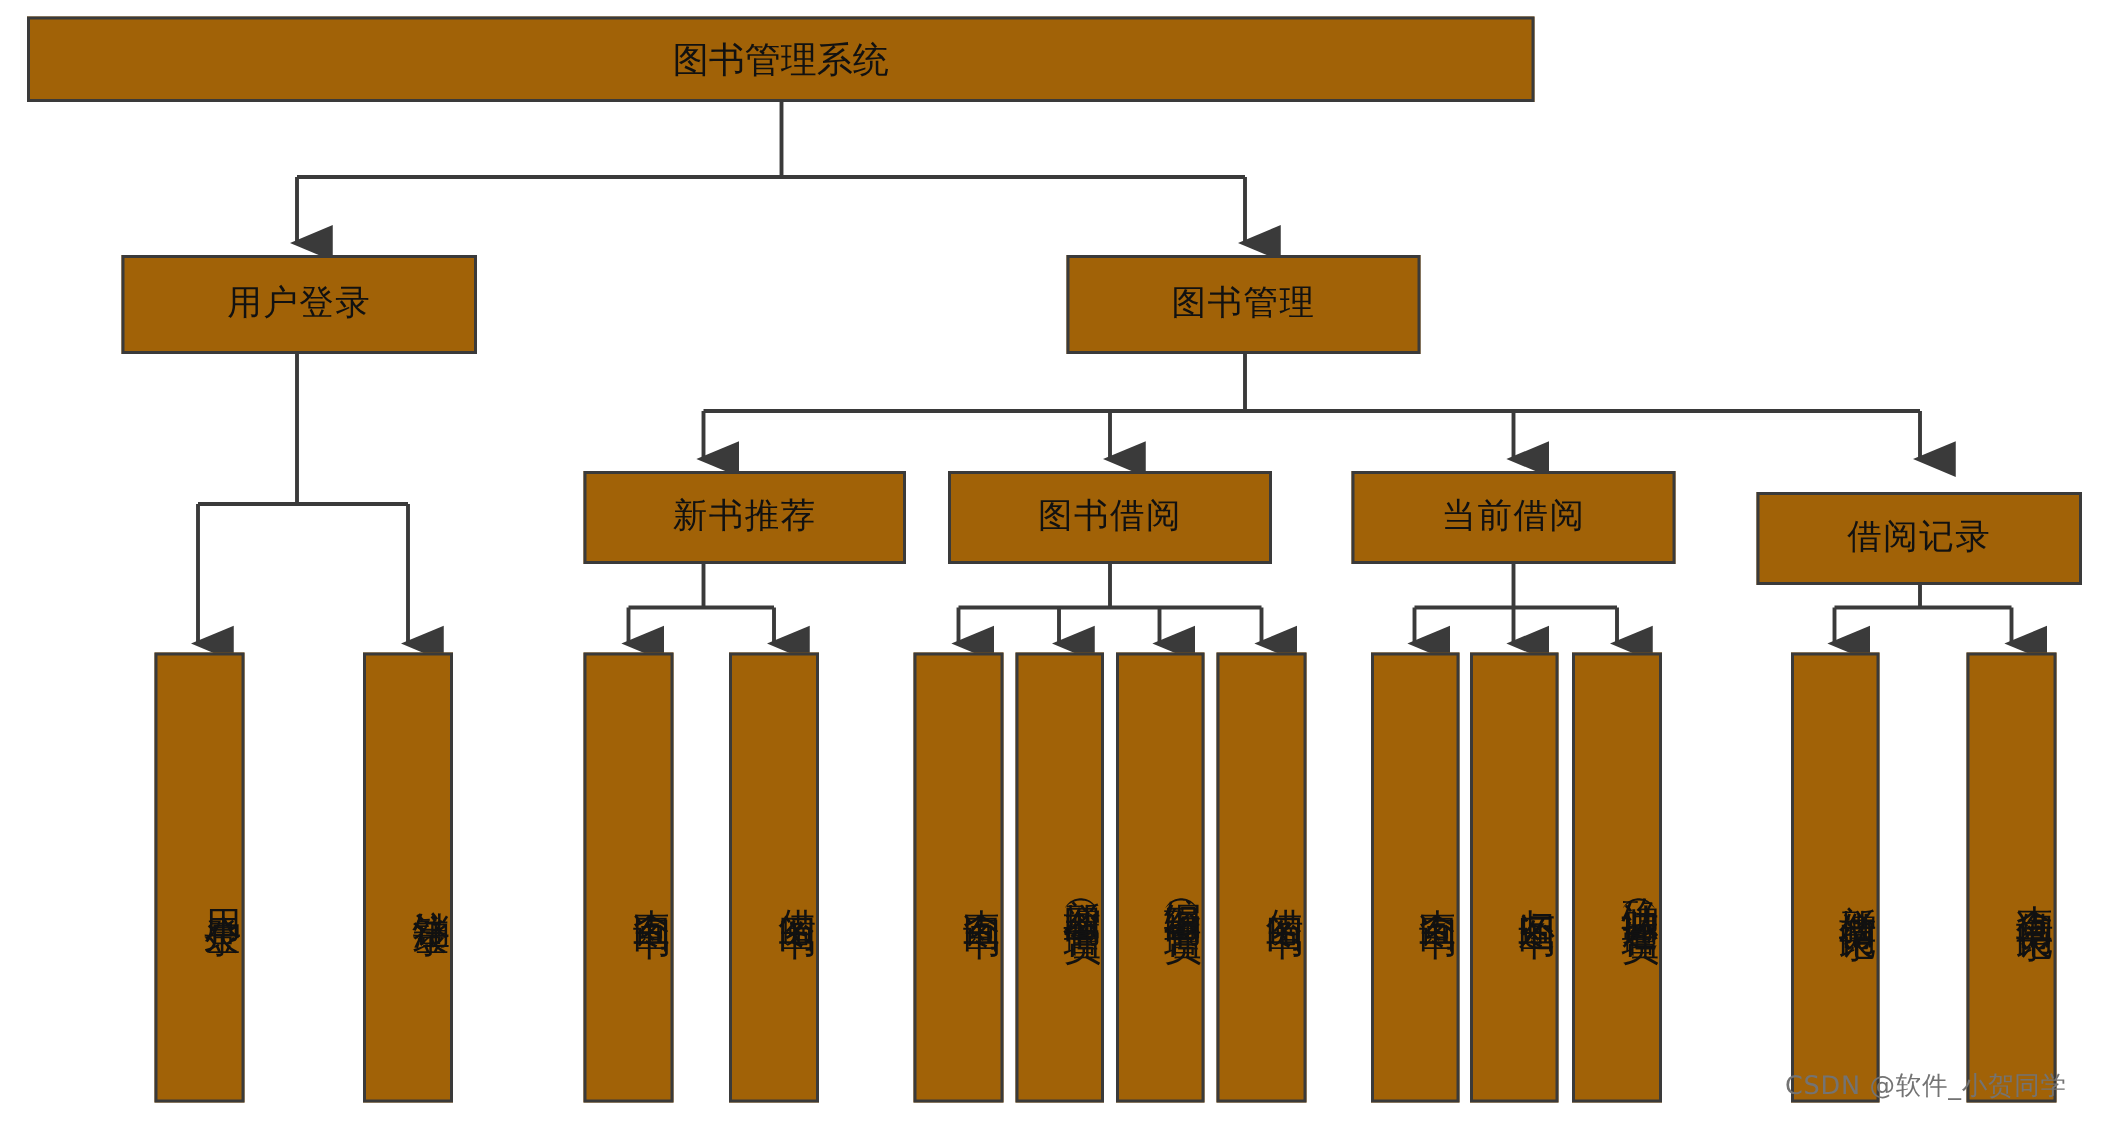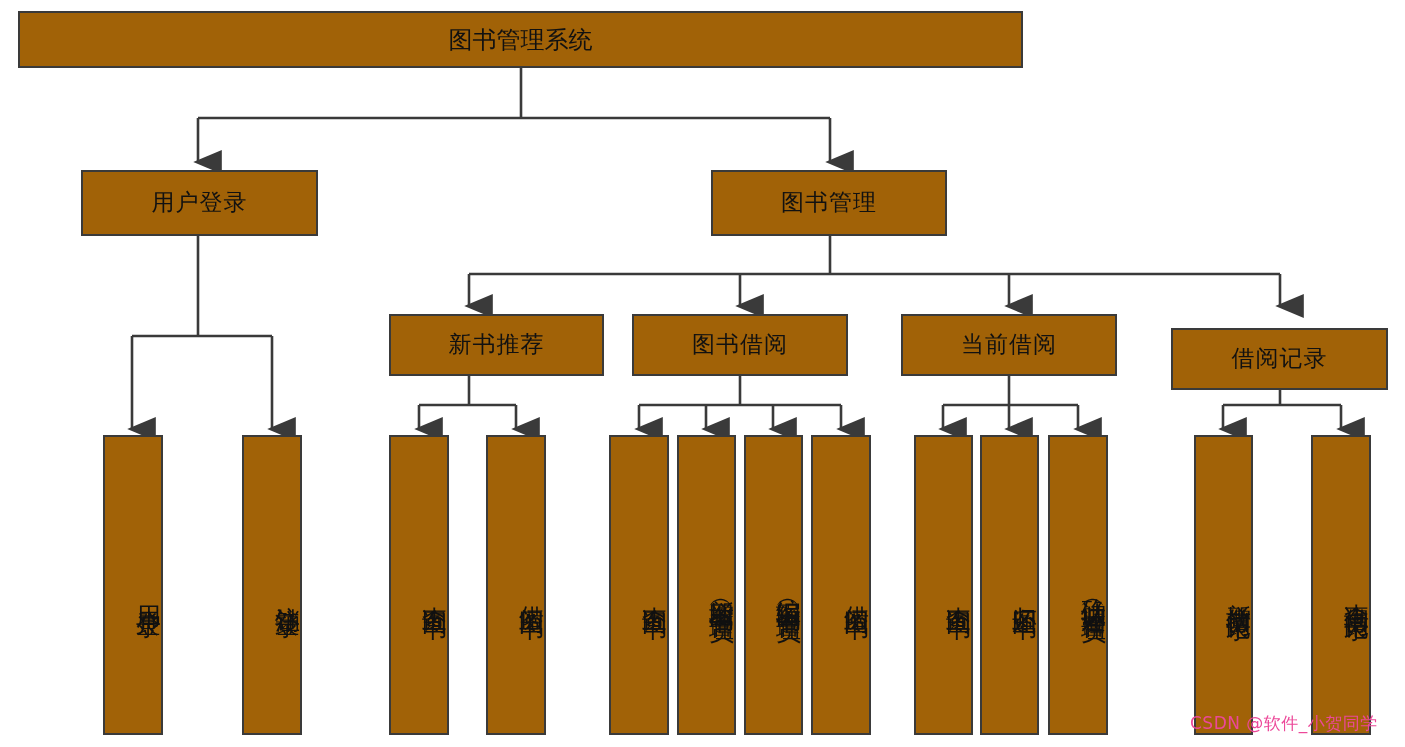--- a/index.html
+++ b/index.html
@@ -56,21 +56,21 @@
   .node.vert span {
     writing-mode: vertical-rl;
     text-orientation: upright;
     display: block;
   }
   .watermark {
     position: absolute;
     left: 1190px;
     top: 712px;
     font-size: 17px;
-    color: #ec4899;
+    color: #737373;
     letter-spacing: 0.5px;
     white-space: nowrap;
   }
 </style>
 </head>
 <body>
 
 <div id="canvas">
 
   <svg id="wires" viewBox="0 0 1405 747">

